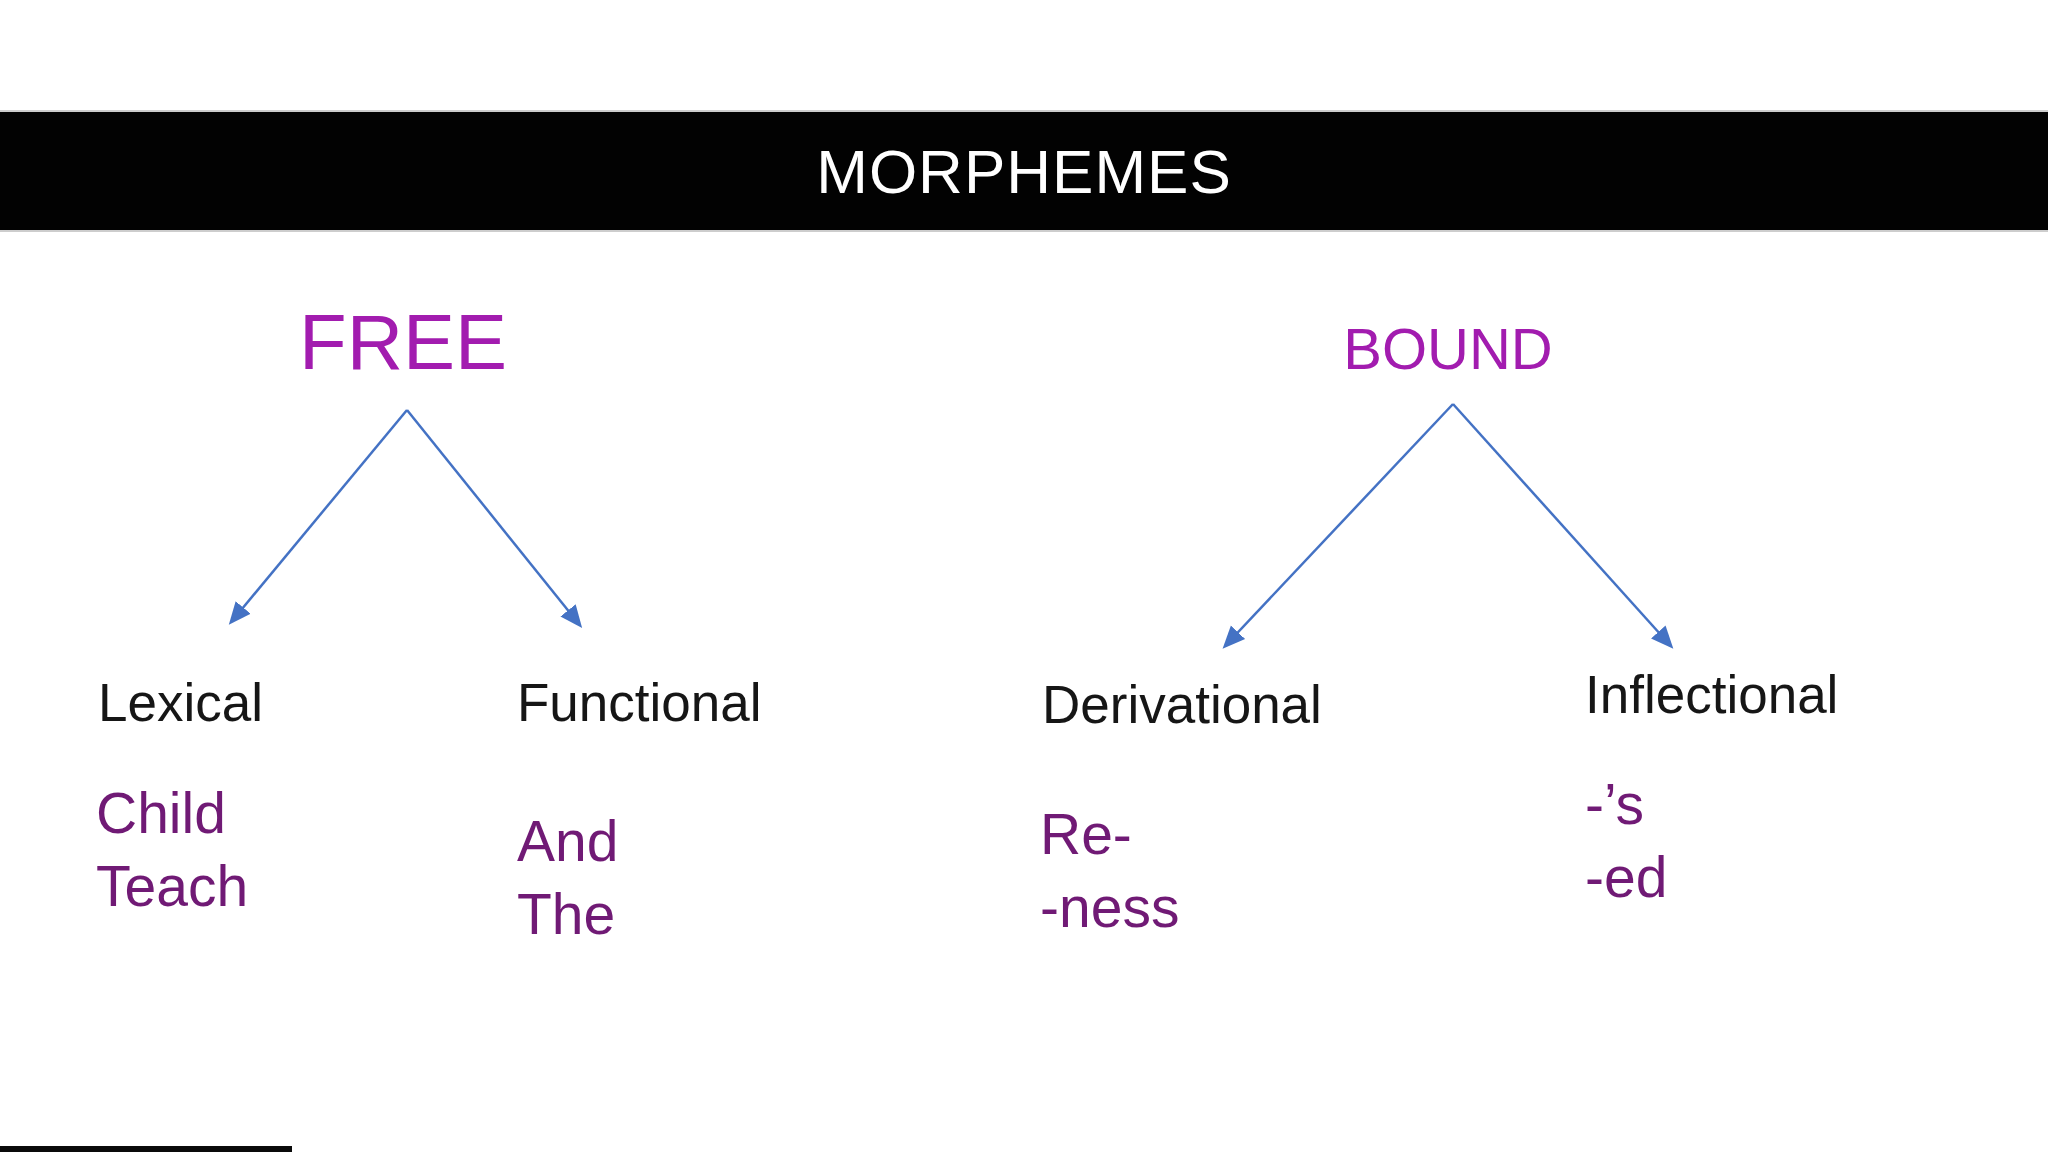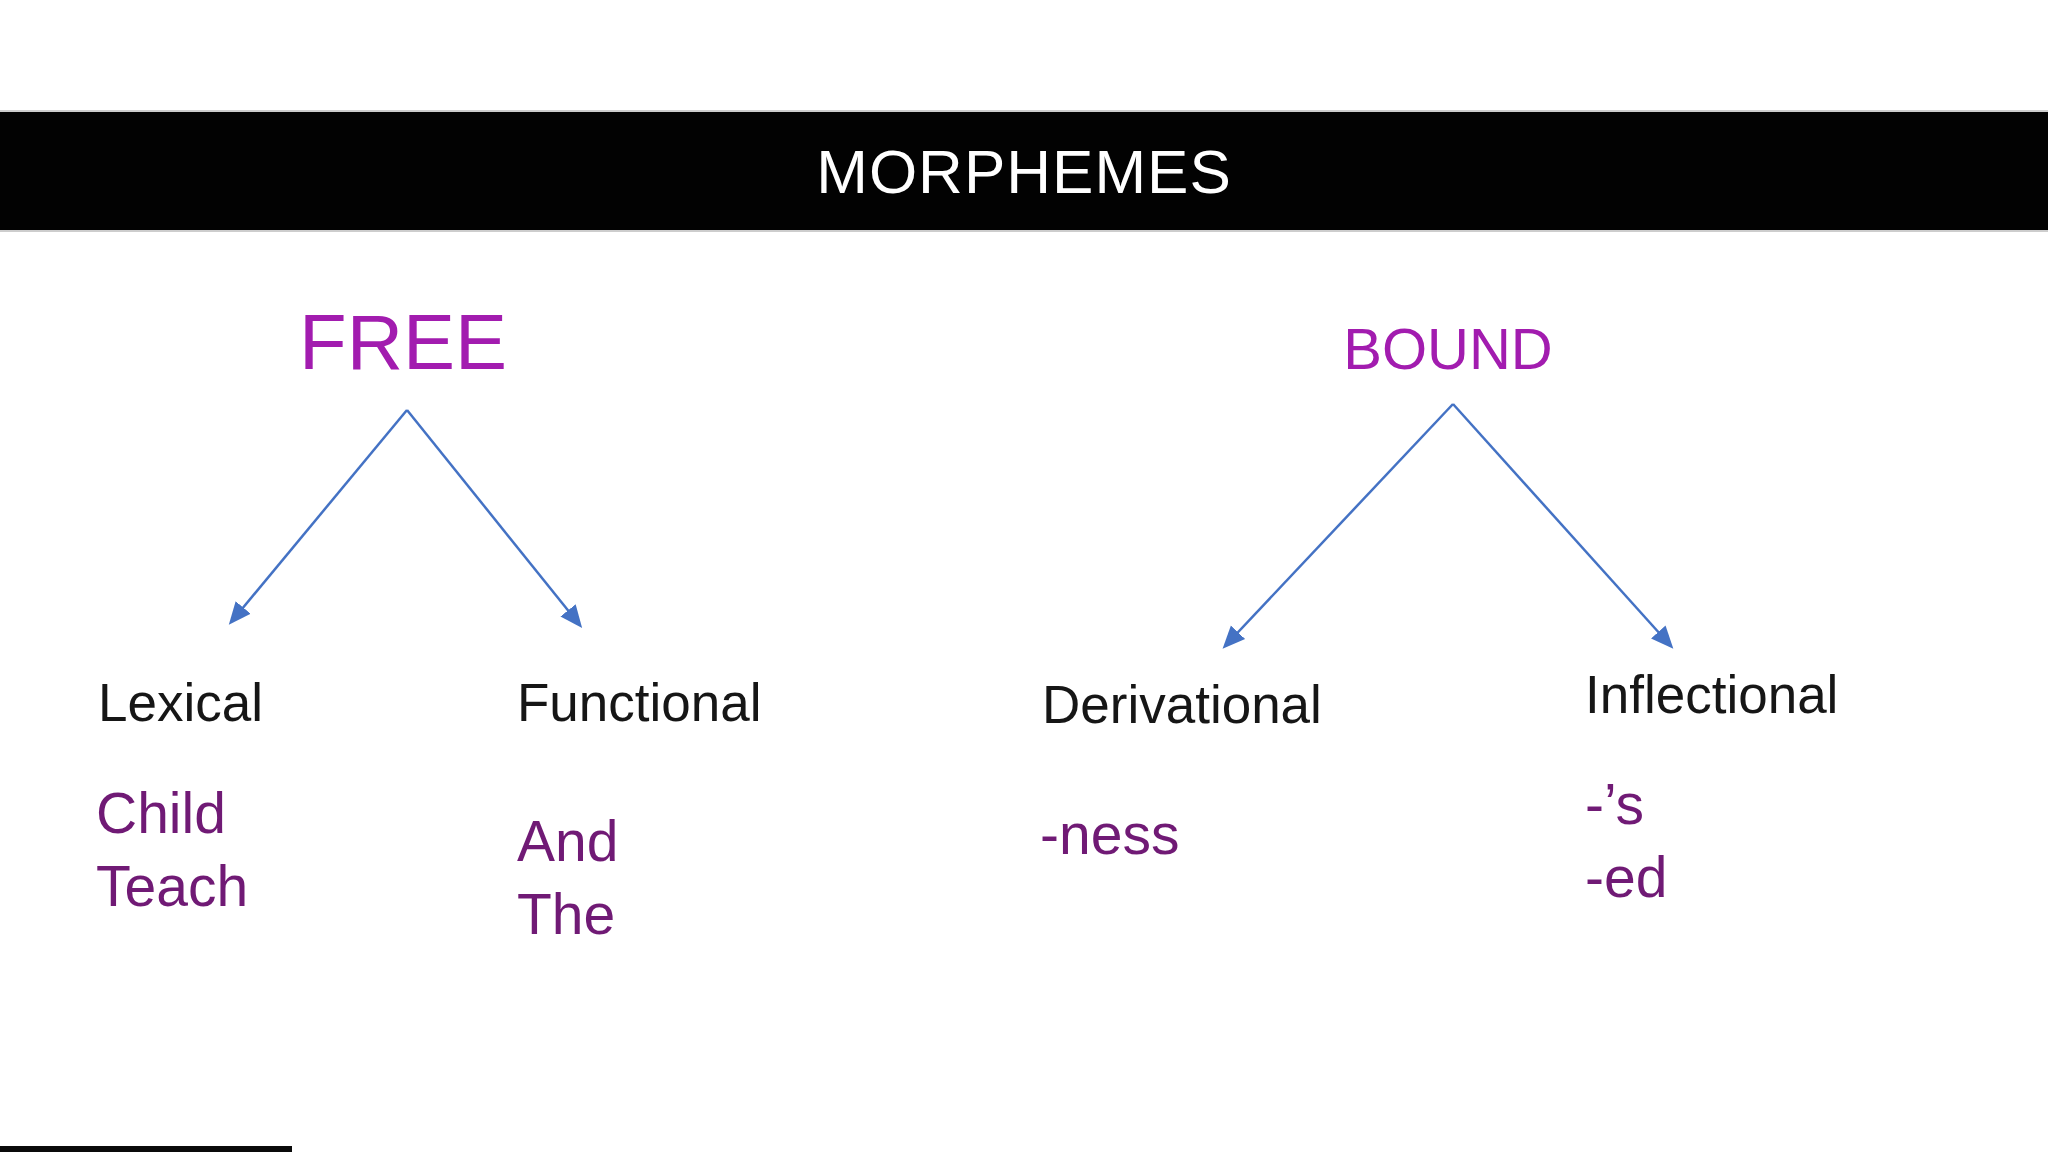--- a/index.html
+++ b/index.html
@@ -138,20 +138,21 @@
     <div>Child</div>
     <div>Teach</div>
   </div>
 
   <div class="examples ex-functional">
     <div>And</div>
     <div>The</div>
   </div>
 
   <div class="examples ex-derivational">
+    <div>Re-</div>
     <div>-ness</div>
   </div>
 
   <div class="examples ex-inflectional">
     <div>-’s</div>
     <div>-ed</div>
   </div>
 
   <div class="bottom-strip"></div>
 

